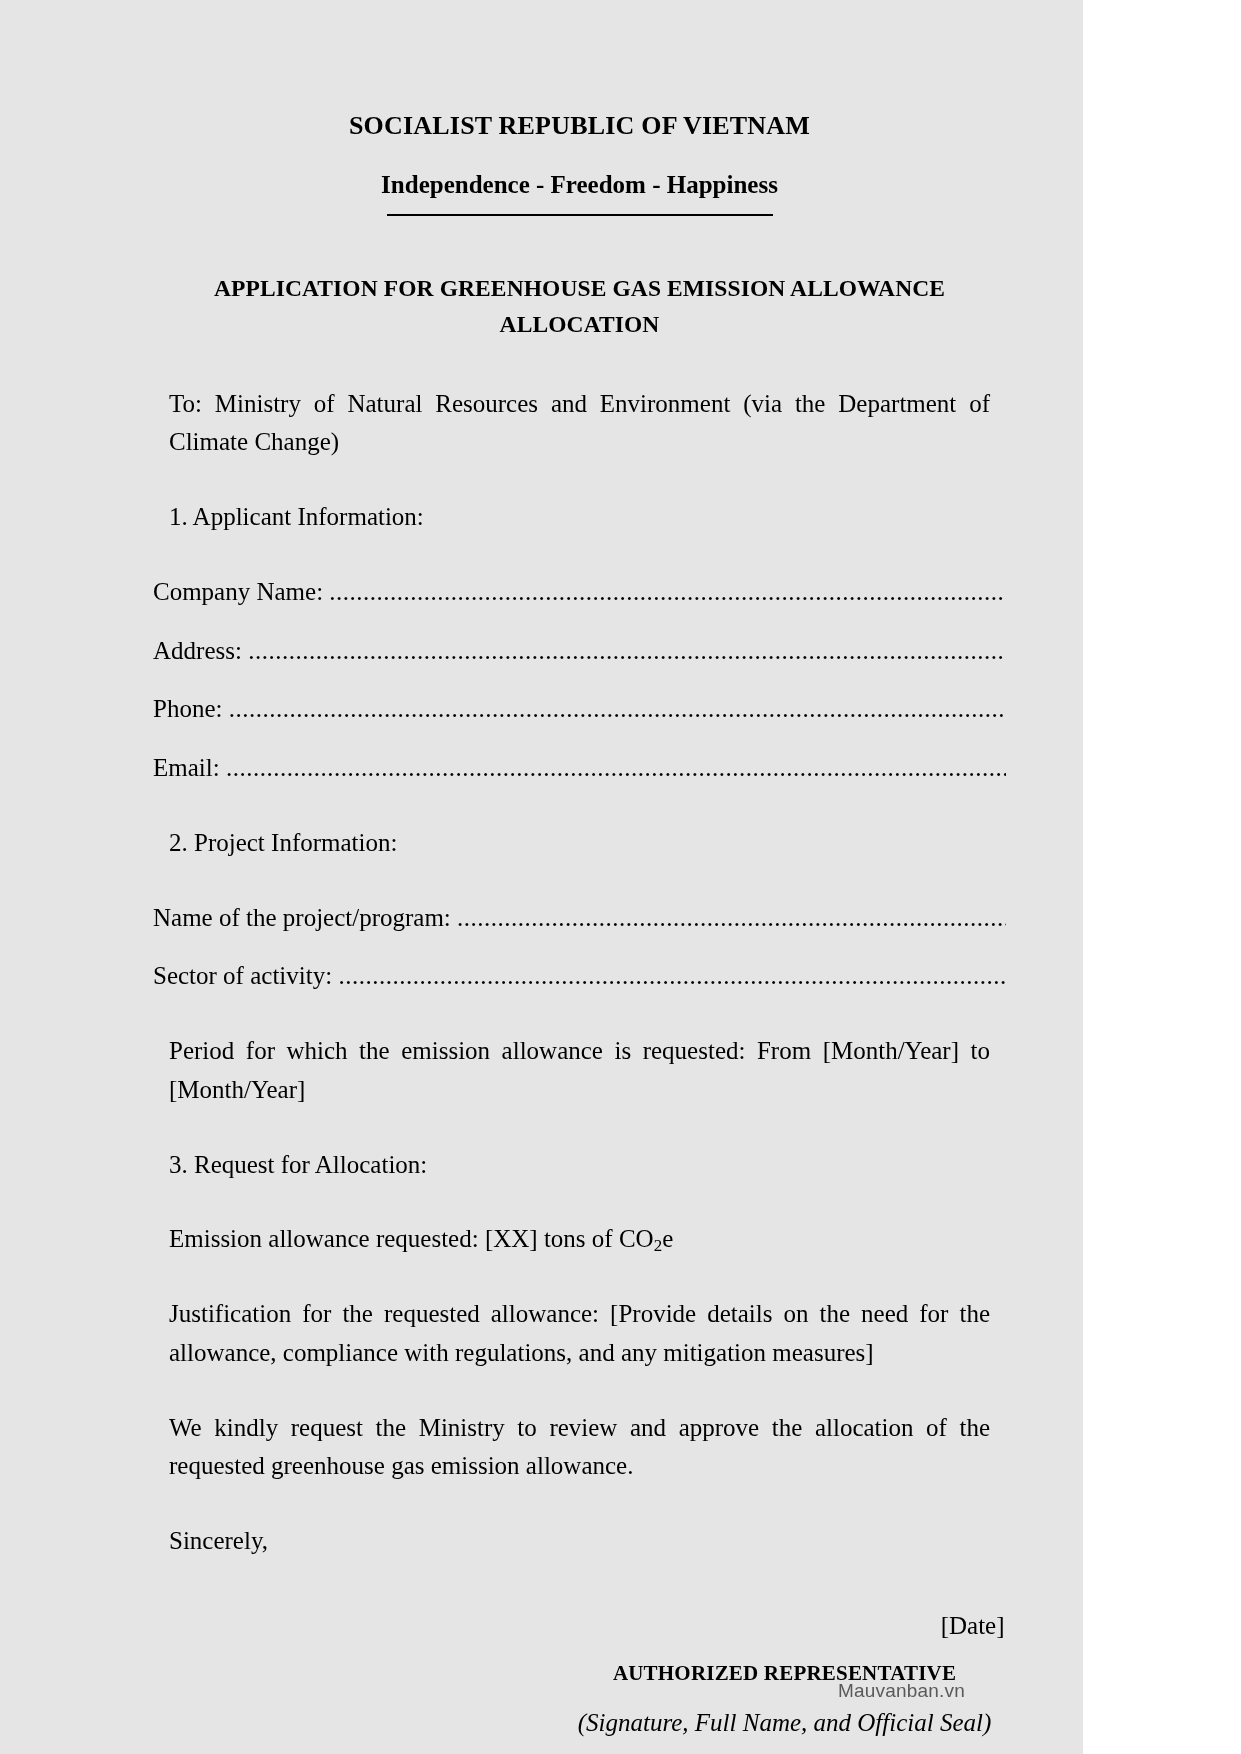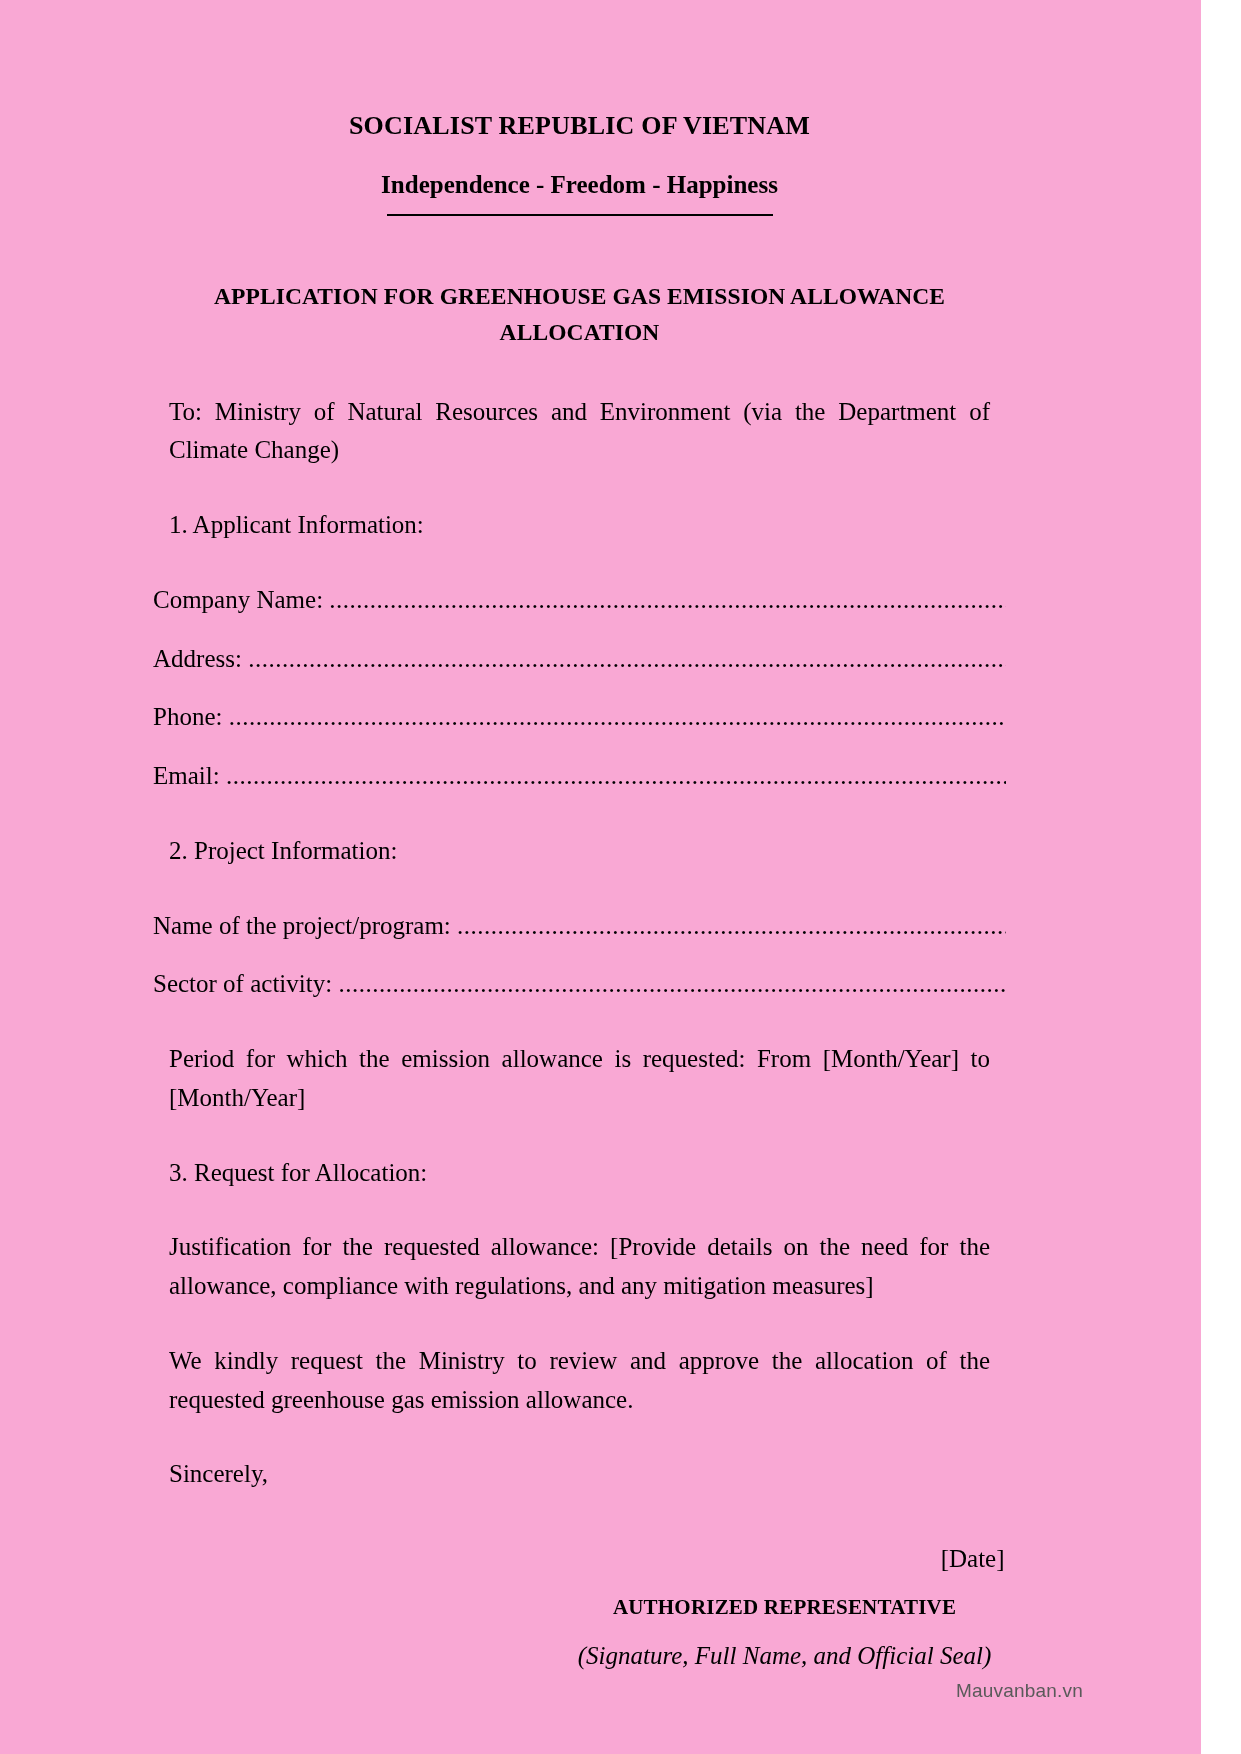--- a/index.html
+++ b/index.html
@@ -13,23 +13,23 @@
     height: 1754px;
     position: relative;
     font-family: "Liberation Serif", "DejaVu Serif", serif;
     color: #000000;
     overflow: hidden;
   }
 
   .page {
     position: absolute;
     left: 0; top: 0;
-    width: 1201px;
+    width: 1083px;
     height: 1754px;
-    background: #f9a8d4;
+    background: #e5e5e5;
   }
 
   .content {
     position: absolute;
     left: 153px;
     top: 104px;
     width: 853px;
   }
 
   
@@ -61,21 +61,21 @@
     height: 0;
     border-top: 2px solid #000000;
   }
 
   
   .doc-title {
     text-align: center;
     font-weight: bold;
     font-size: 23.5px;
     line-height: 1.55;
-    margin: 8px;
+    margin: 0;
     padding-top: 54px;
     letter-spacing: 0.1px;
   }
 
   
   .para {
     font-size: 25px;
     line-height: 1.55;
     margin: 16px;
     padding-top: 20px;
@@ -200,20 +200,21 @@
 
     <div class="field-line">
       <span class="field-label">Sector of activity: </span><span class="dots">......................................................................................................................</span>
     </div>
 
     <p class="para">Period for which the emission allowance is requested: From [Month/Year] to [Month/Year]</p>
 
     <p class="para no-justify">3. Request for Allocation:</p>
 
 
+    <p class="para no-justify"><span>Emission allowance requested: [XX] tons of CO</span><sub>2</sub><span>e</span></p>
 
     <p class="para">Justification for the requested allowance: [Provide details on the need for the allowance, compliance with regulations, and any mitigation measures]</p>
 
     <p class="para">We kindly request the Ministry to review and approve the allocation of the requested greenhouse gas emission allowance.</p>
 
     <p class="para no-justify">Sincerely,</p>
 
     <div class="sign-block">
       <div class="sign-inner">
         <div class="sign-date">[Date]</div>

